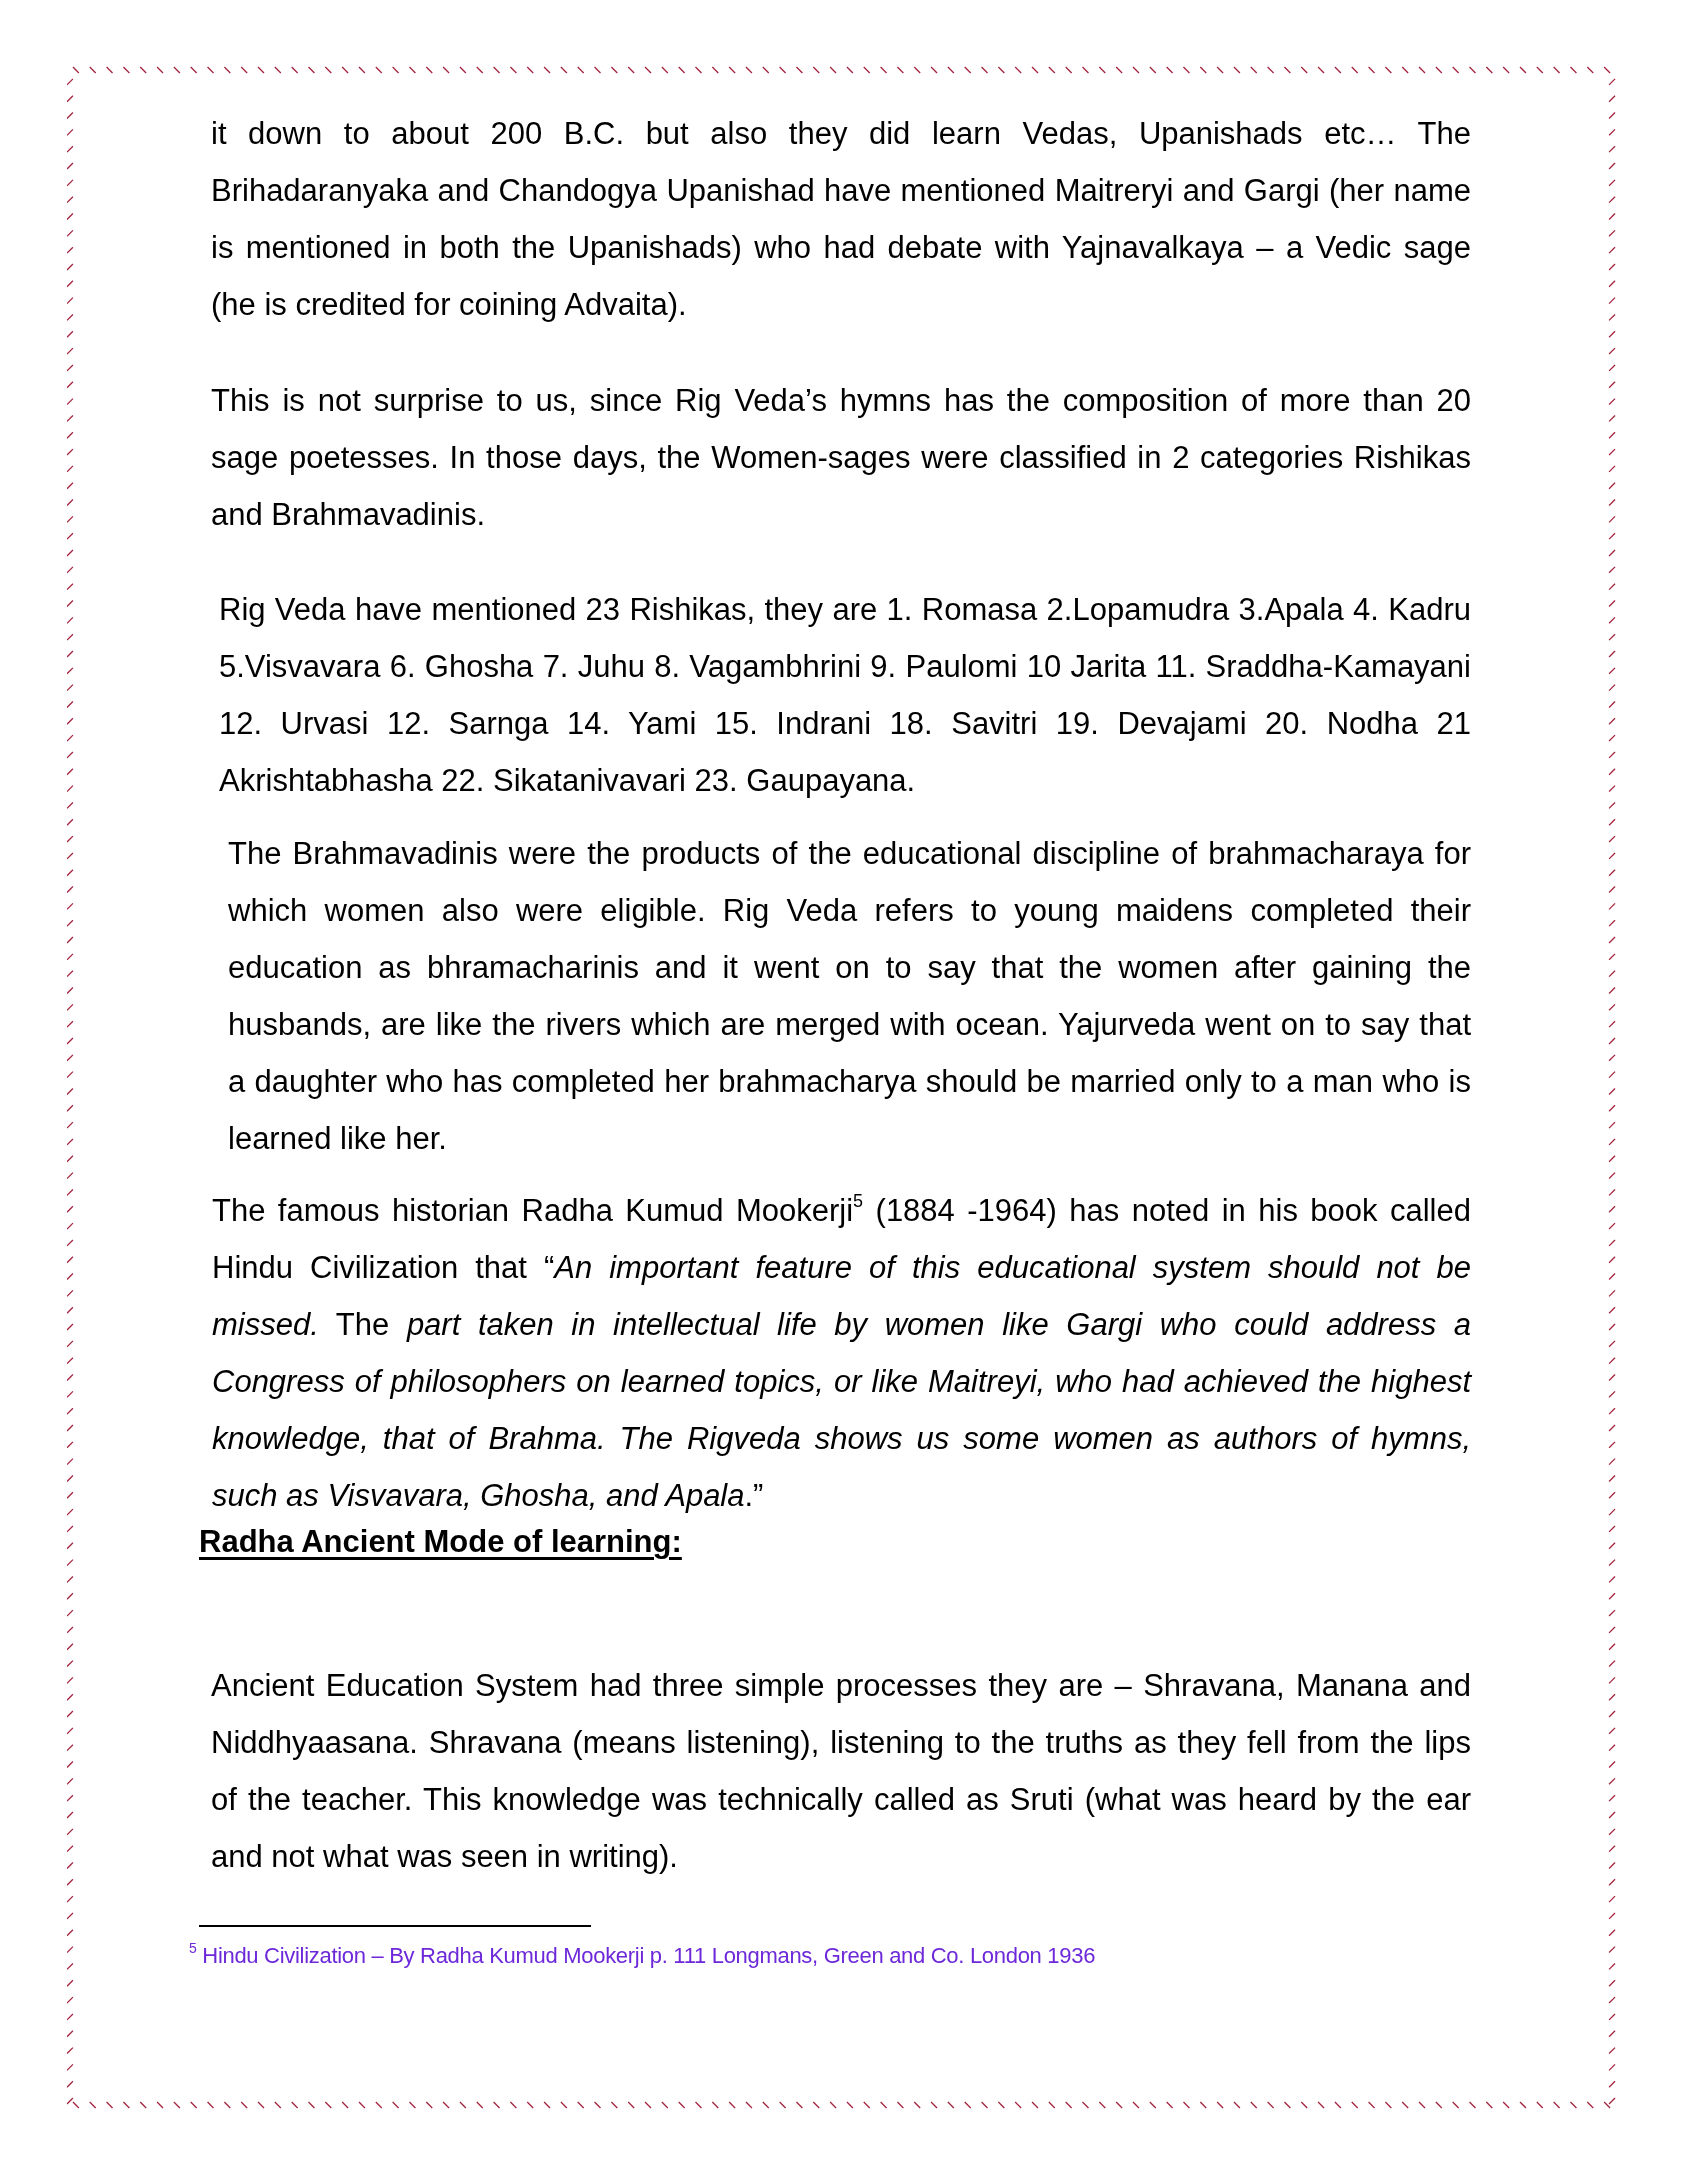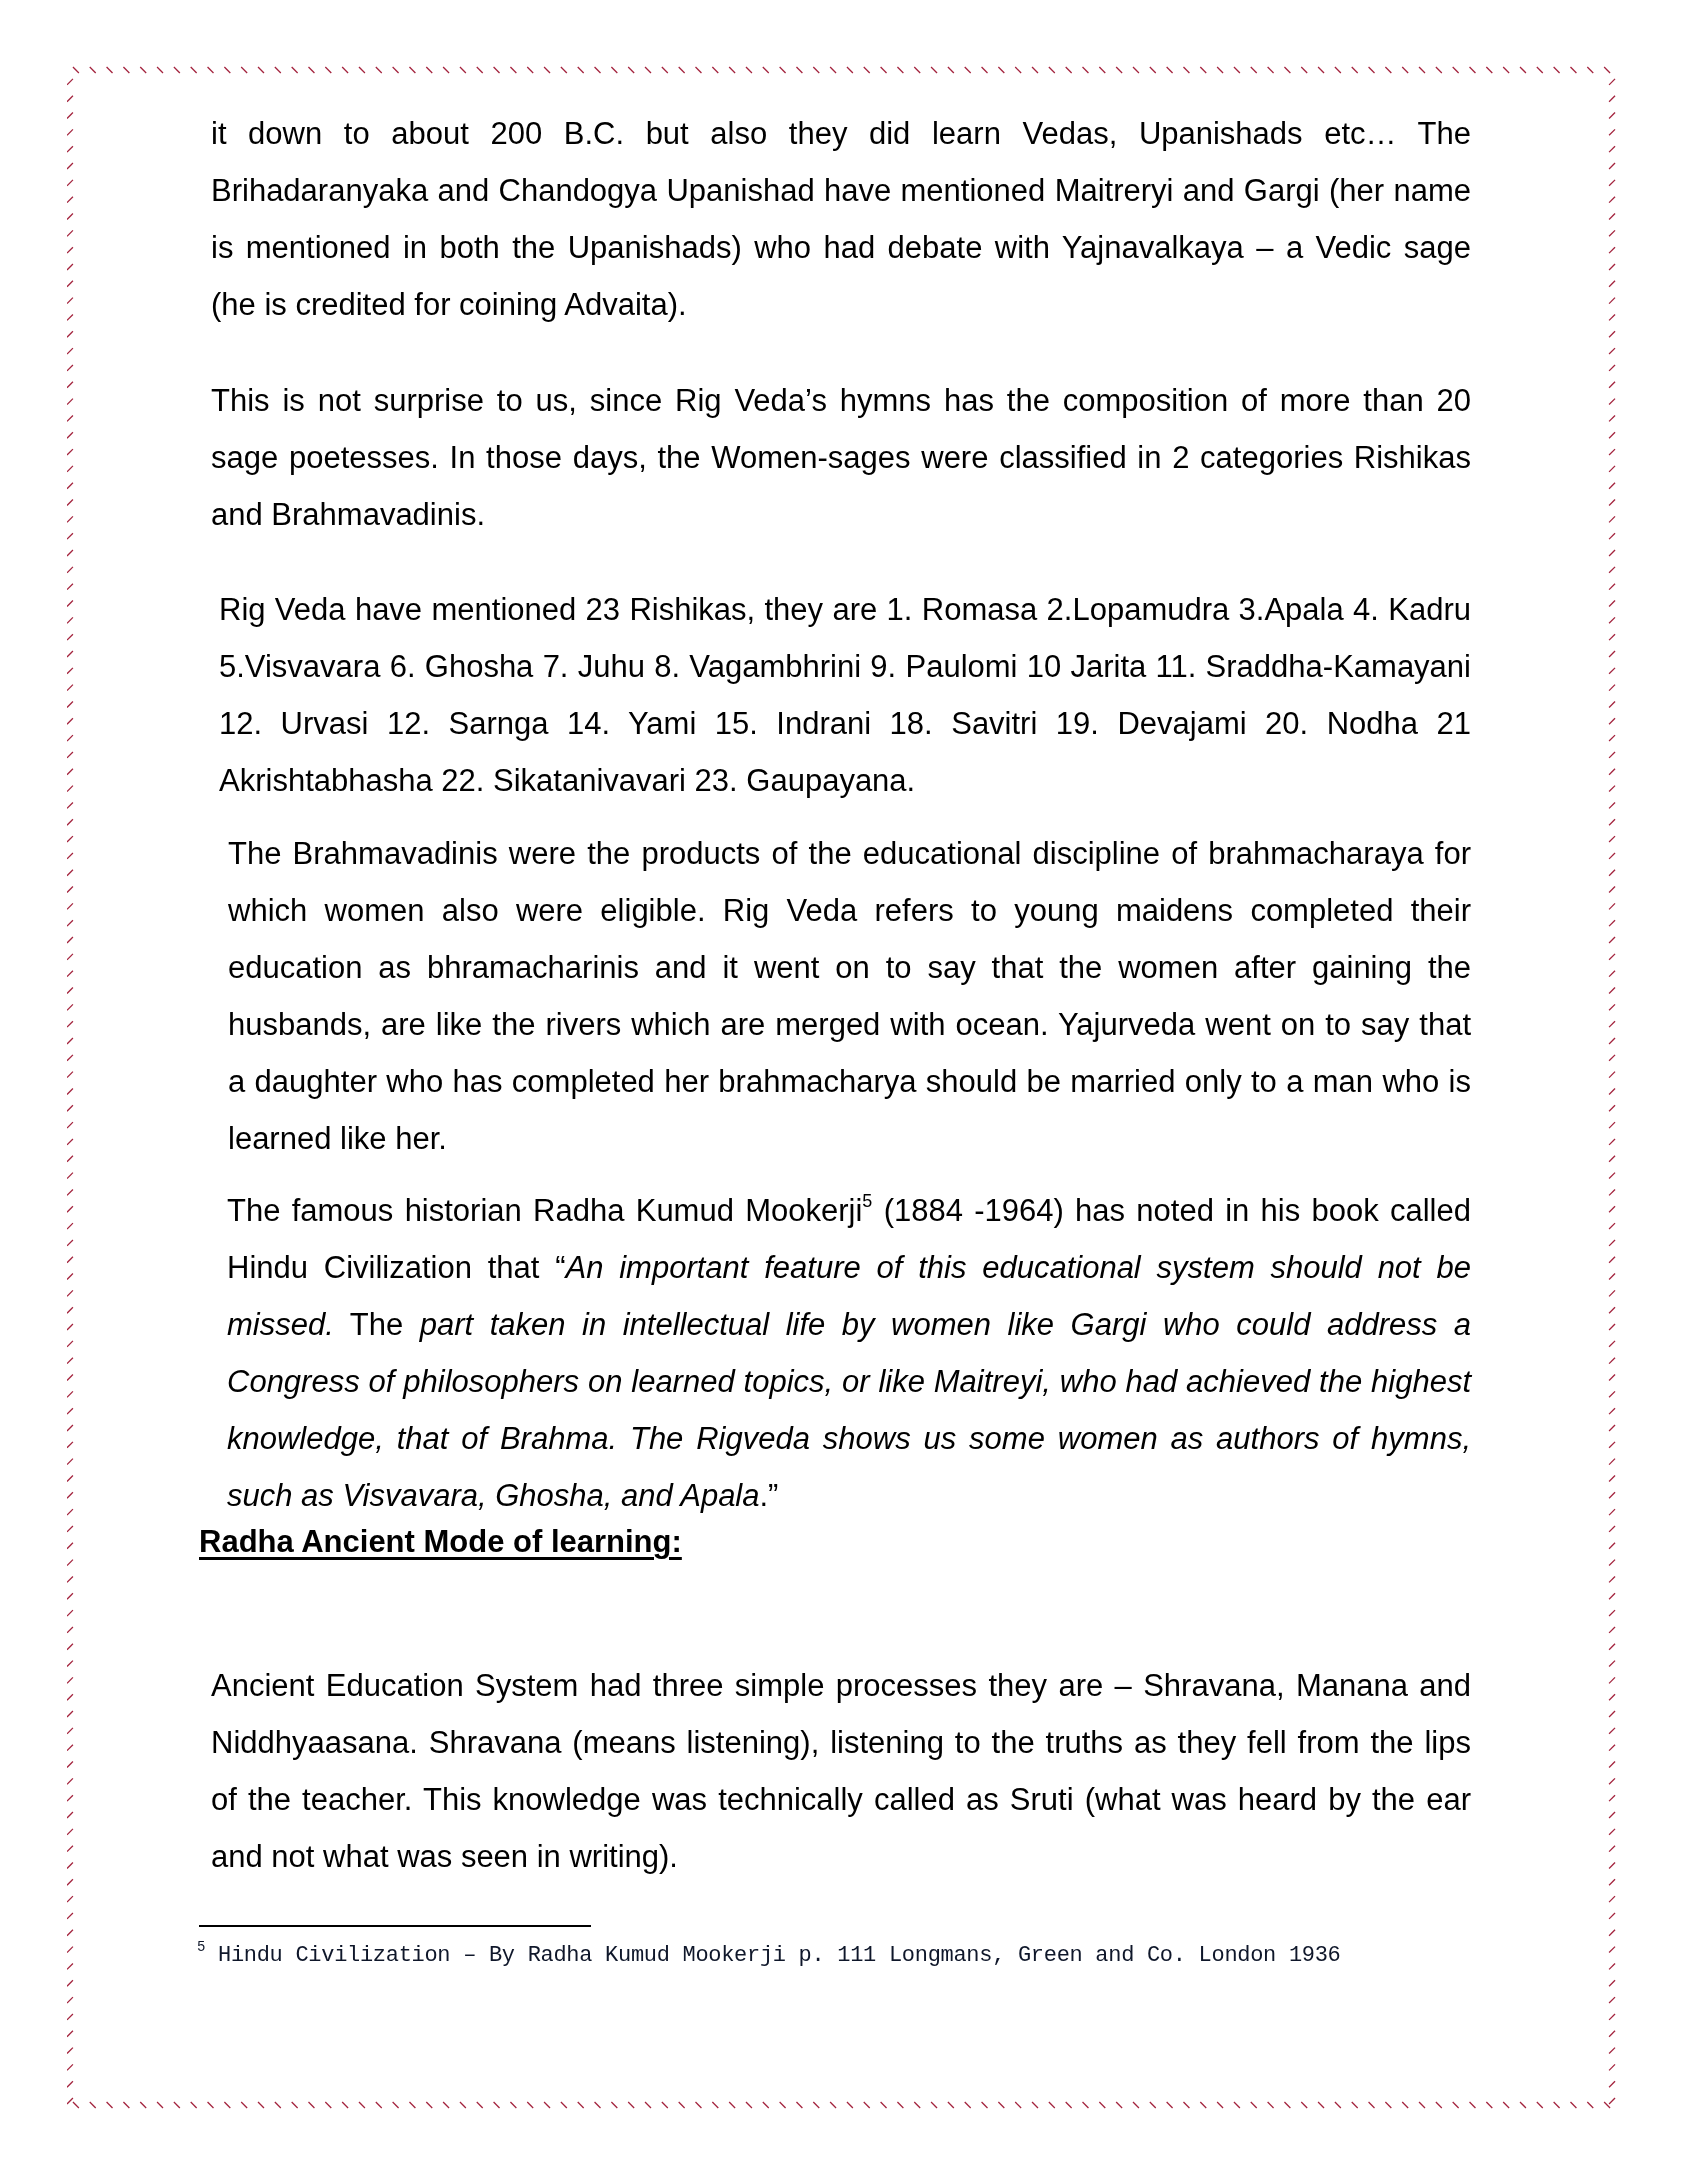--- a/index.html
+++ b/index.html
@@ -8,27 +8,27 @@
   .content {
     position: absolute; left: 199px; top: 93px; width: 1284px;
     font-family: "Liberation Sans", sans-serif; font-size: 31px; color: #000;
     line-height: 57px;
   }
   .content p { margin: 12px; text-align: justify; }
   .p1 { position: absolute; top: 0; left: 0; right: 0; }
   .p2 { position: absolute; top: 267px; left: 0; right: 0; }
   .p3 { position: absolute; top: 476px; left: 8px; right: 0; }
   .p4 { position: absolute; top: 720px; left: 17px; right: 0; }
-  .p5 { position: absolute; top: 1077px; left: 16px; right: 0; }
+  .p5 { position: absolute; top: 1077px; left: 1px; right: 0; }
   .heading { position: absolute; top: 1420px; left: 0; font-weight: bold; text-decoration: underline; text-decoration-thickness: 3px; text-underline-offset: 5px; }
   .p6 { position: absolute; top: 1552px; left: 0; right: 0; }
   .it { font-style: italic; }
   sup { font-size: 18px; line-height: 0; vertical-align: 14px; }
   .fn-rule { position: absolute; left: 199px; top: 1925px; width: 392px; height: 2px; background: #000; }
-  .footnote { position: absolute; left: 197px; top: 1943px; font-family: Liberation Mono, monospace; font-size: 22px; color: #0f172a; white-space: nowrap; letter-spacing: -0.3px; }
+  .footnote { position: absolute; left: 189px; top: 1943px; font-family: Liberation Sans, sans-serif; font-size: 22px; color: #6d28d9; white-space: nowrap; letter-spacing: -0.3px; }
   .footnote sup { font-size: 14px; vertical-align: 10px; }
 </style>
 </head>
 <body>
 
 <svg class="page-border" id="border-svg" width="1550" height="2045" viewBox="0 0 1566 2066">
     <line x1="6" y1="2" x2="12" y2="8" stroke="#a3233d" stroke-width="1.3"></line>
     <line x1="6" y1="2058" x2="12" y2="2064" stroke="#a3233d" stroke-width="1.3"></line>
     <line x1="23" y1="2" x2="29" y2="8" stroke="#a3233d" stroke-width="1.3"></line>
     <line x1="23" y1="2058" x2="29" y2="2064" stroke="#a3233d" stroke-width="1.3"></line>

